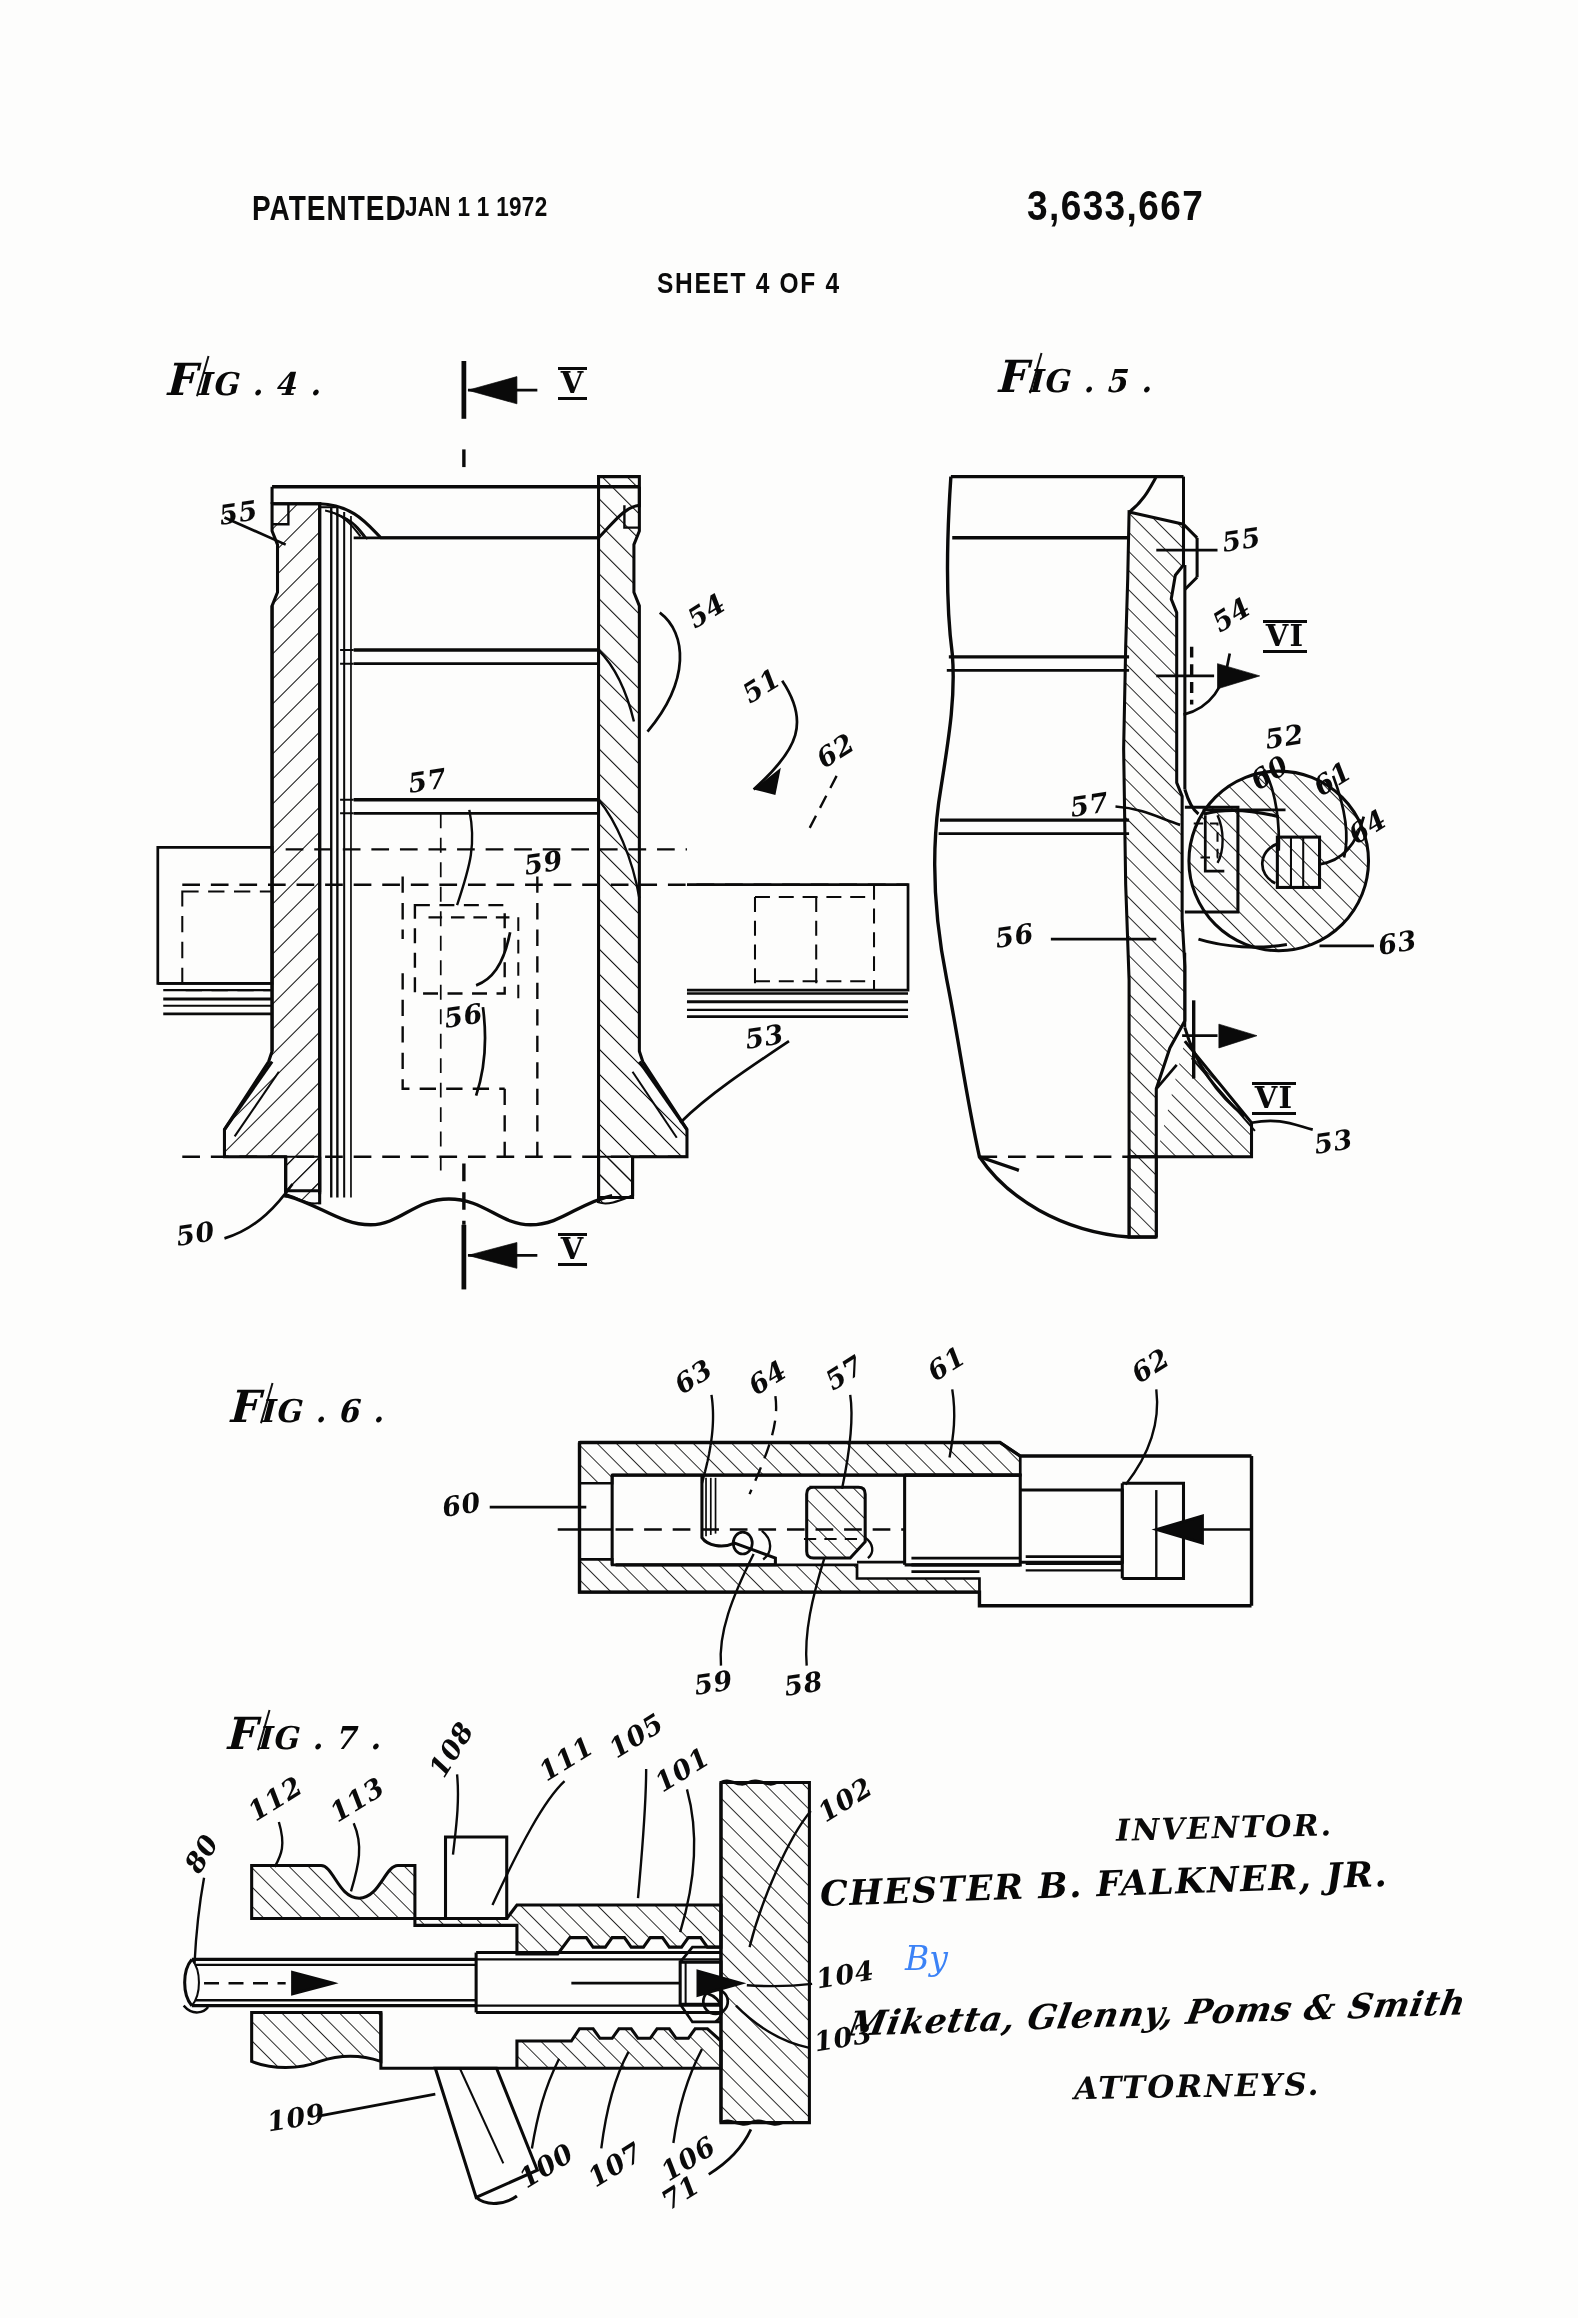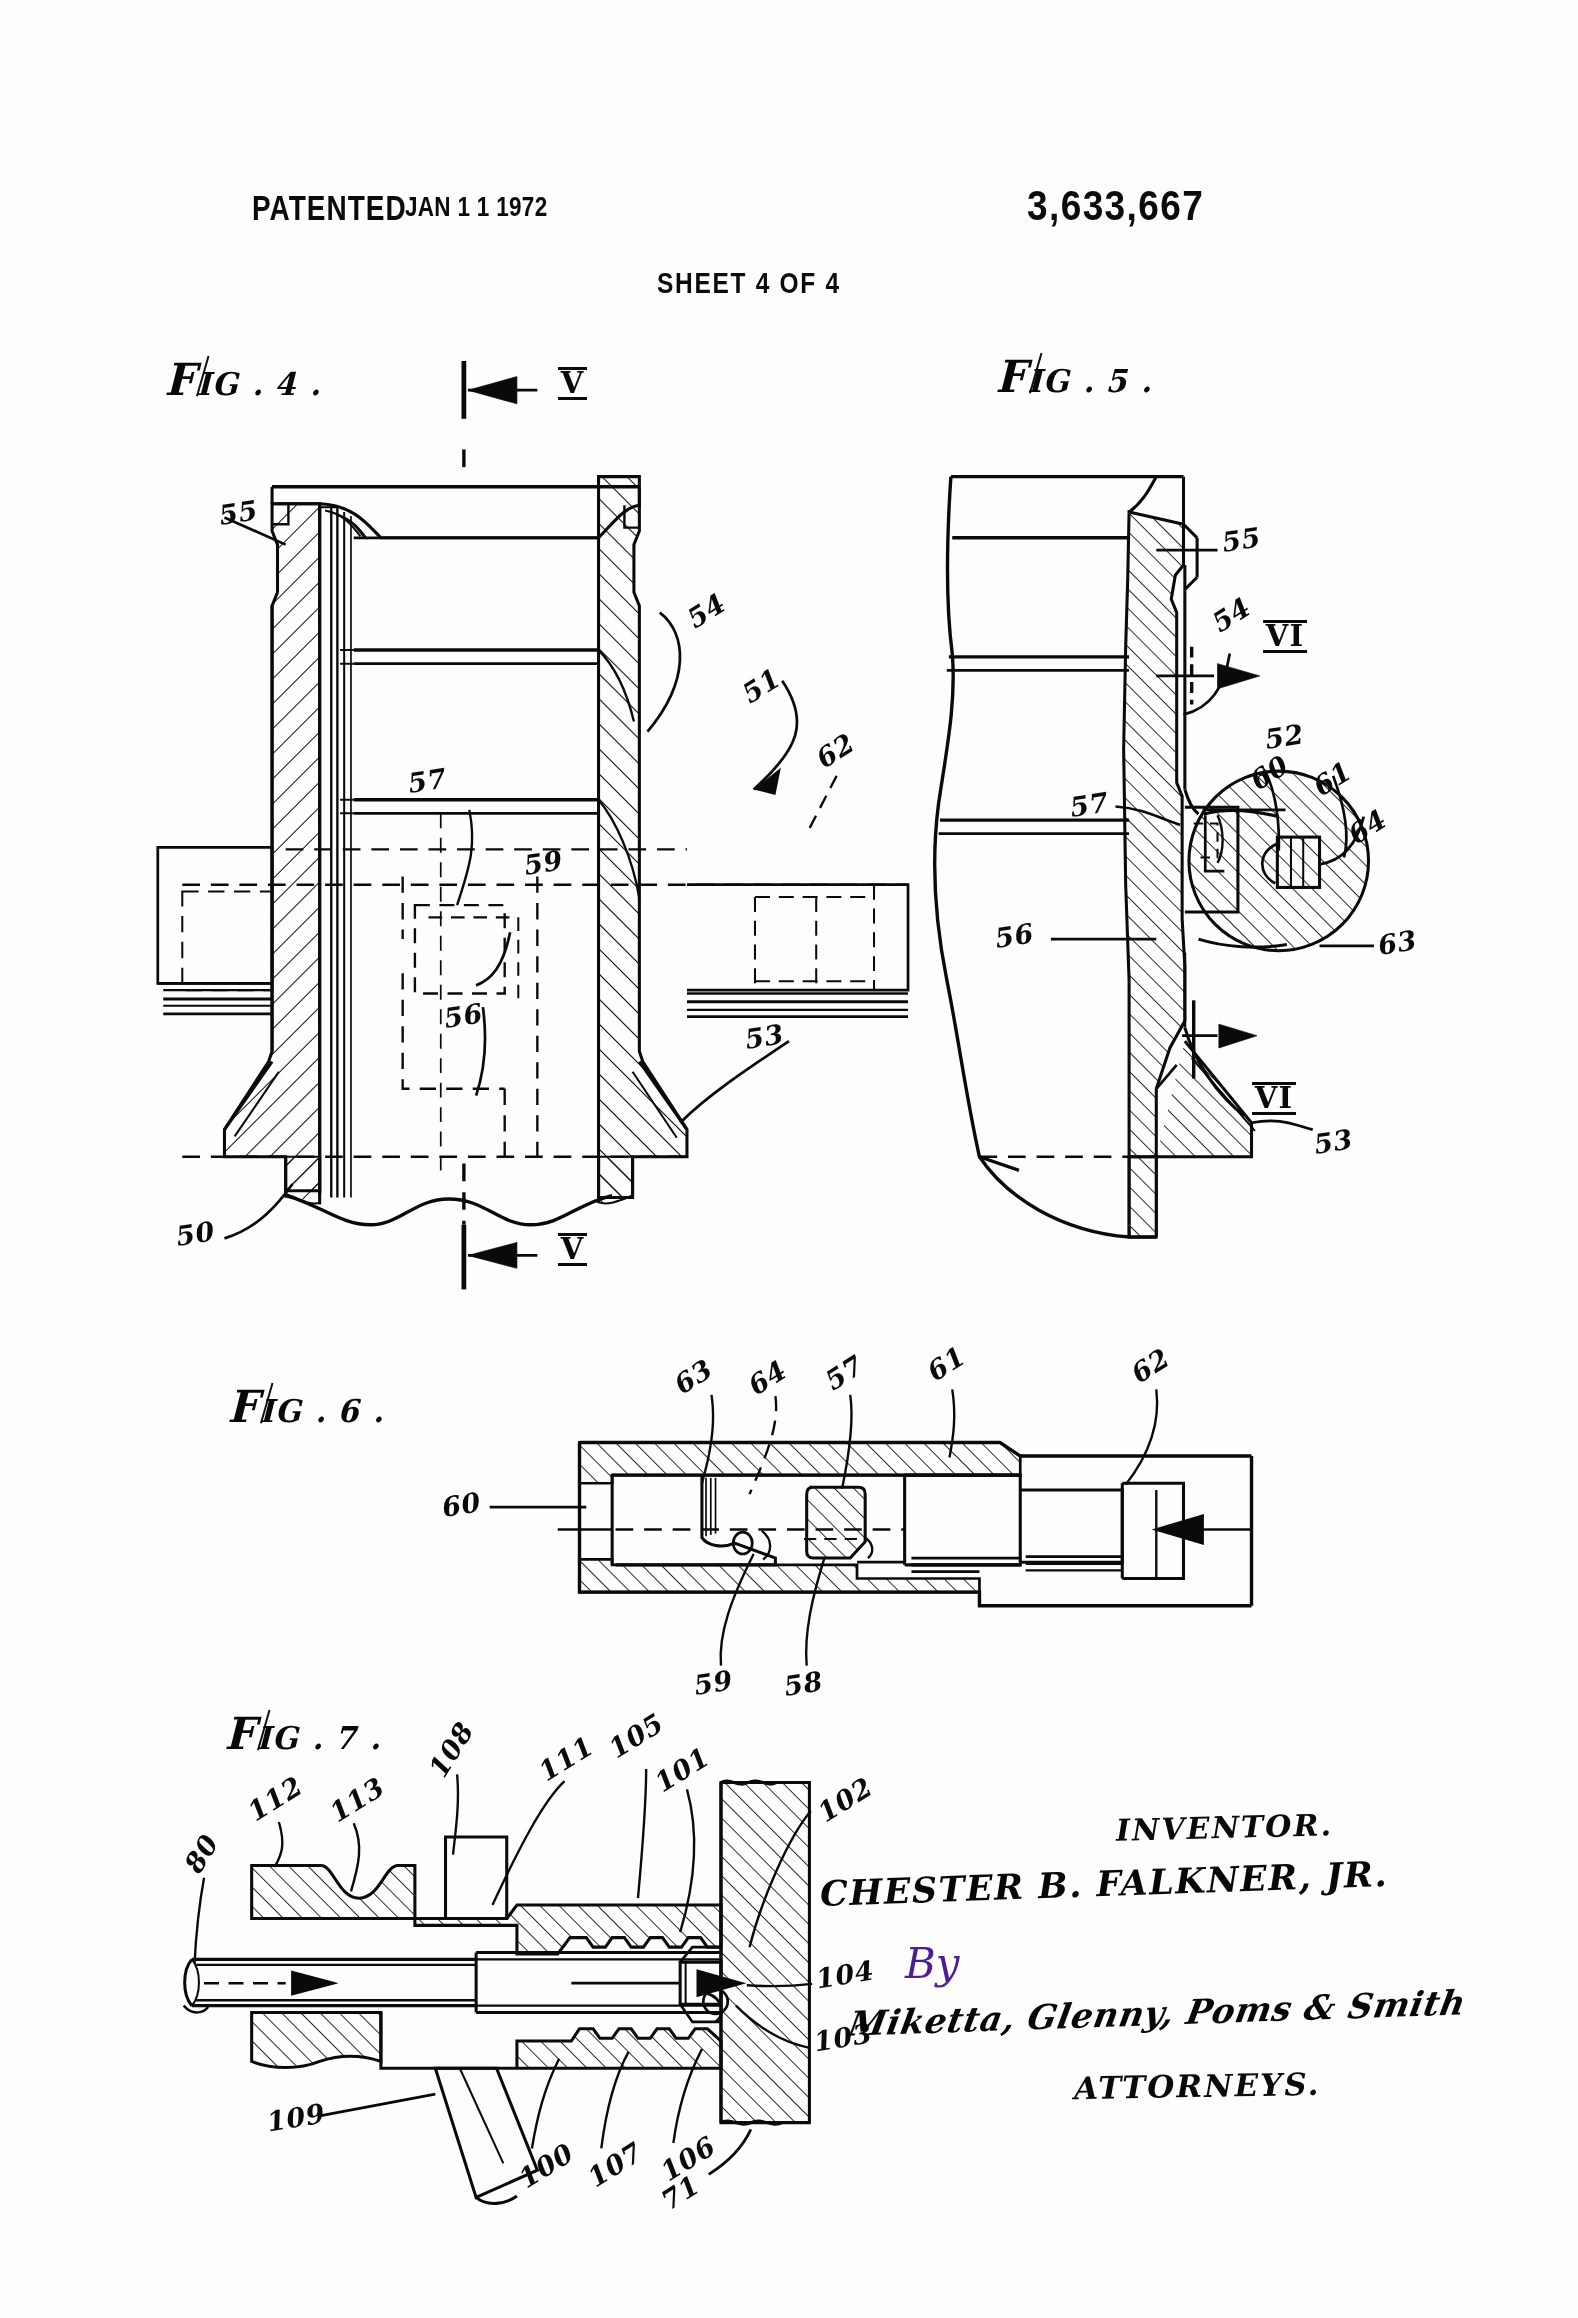--- a/index.html
+++ b/index.html
@@ -140,23 +140,23 @@
     font-weight: 700;
     font-style: italic;
     letter-spacing: 1.4px;
     color: #070707;
     white-space: nowrap;
     transform: rotate(-2deg);
   }
   .sig-by {
     position: absolute;
     font-family: "DejaVu Serif", serif;
-    font-size: 42px;
+    font-size: 33px;
     font-style: italic;
-    color: #4c1d95;
+    color: #3b82f6;
     white-space: nowrap;
   }
   .sig-firm {
     position: absolute;
     font-family: "DejaVu Serif", serif;
     font-size: 34px;
     font-style: italic;
     font-weight: 600;
     letter-spacing: 0.7px;
     color: #070707;

